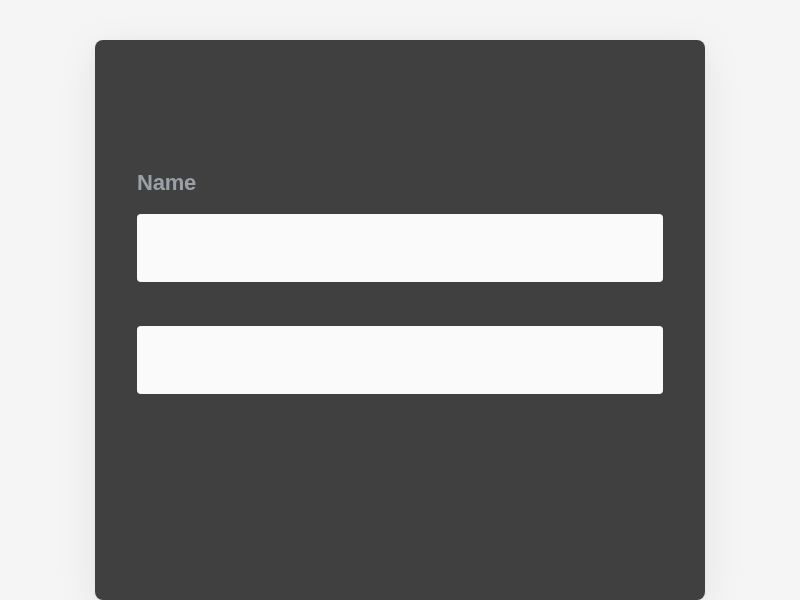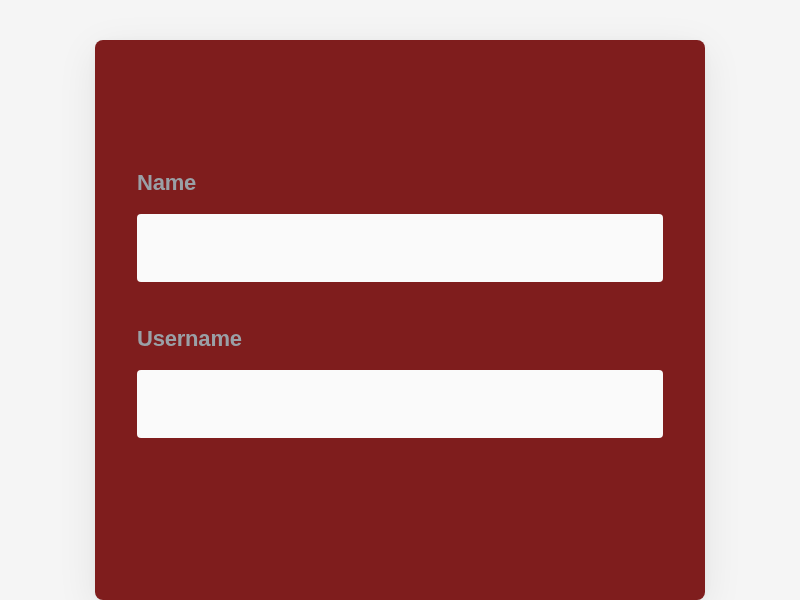--- a/index.html
+++ b/index.html
@@ -11,21 +11,21 @@
       width: 800px;
       height: 600px;
       background: #f5f5f5;
       font-family: -apple-system, BlinkMacSystemFont, 'Segoe UI', Helvetica, Arial, sans-serif;
       display: flex;
       justify-content: center;
       align-items: flex-start;
       padding-top: 40px;
     }
     .card {
-      background: #7f1d1d;
+      background: #404040;
       width: 610px;
       min-height: 560px;
       border-radius: 8px;
       box-shadow: 0 10px 40px rgba(0, 0, 0, 0.08), 0 2px 8px rgba(0, 0, 0, 0.04);
       padding: 130px 42px 40px 42px;
     }
     .form-group {
       margin-bottom: 44px;
     }
     .field-label {
@@ -50,16 +50,15 @@
   </style>
 </head>
 <body>
 
 <div class="card">
   <div class="form-group">
     <label class="field-label">Name</label>
     <input type="text" class="text-input" value="" style="">
   </div>
   <div class="form-group">
-    <label class="field-label">Username</label>
     <input type="text" class="text-input" value="" style="">
   </div>
 </div>
 
 </body></html>

